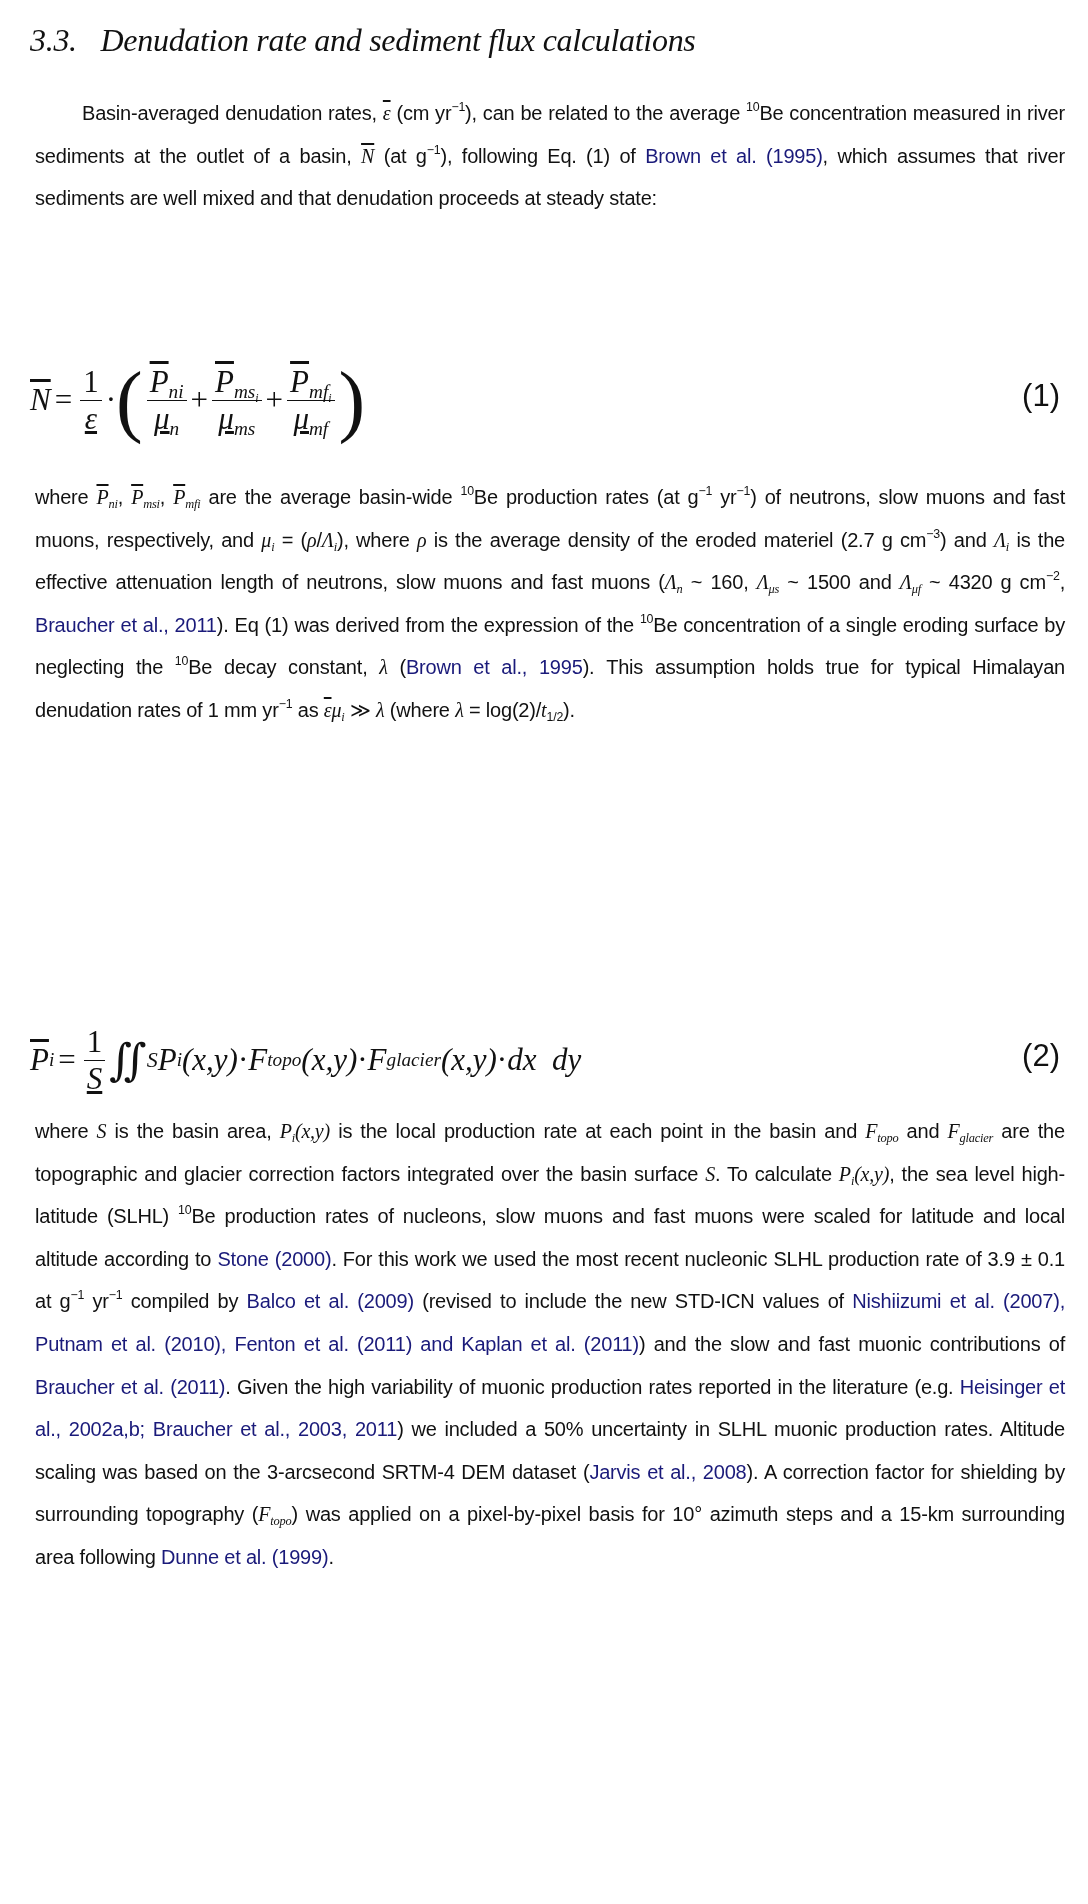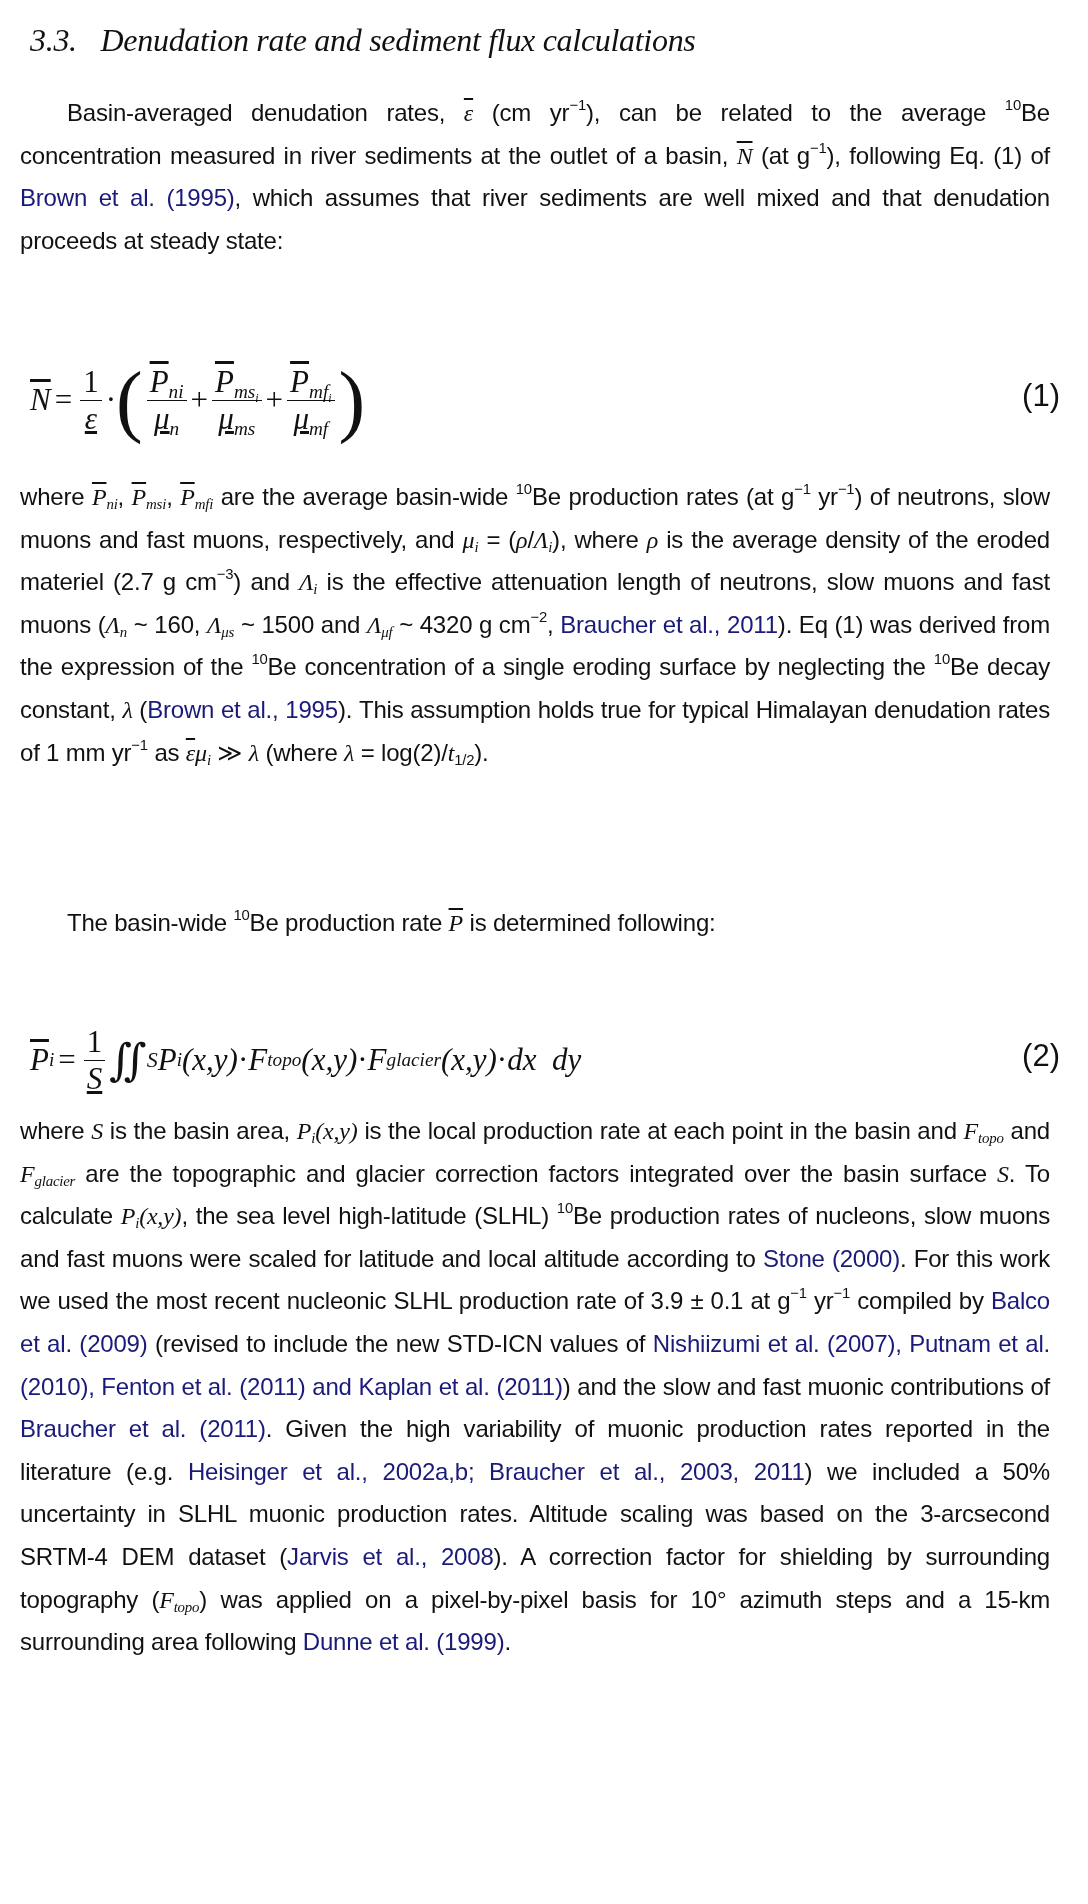--- a/index.html
+++ b/index.html
@@ -9,22 +9,22 @@
       color: #111;
     }
     .page { position: relative; width: 1088px; height: 1904px; }
     .heading {
       position: absolute; left: 30px; top: 22px;
       font-family: "Liberation Serif", "DejaVu Serif", serif;
       font-style: italic; font-size: 32px; letter-spacing: -0.3px;
     }
     .heading .num { font-style: italic; margin-right: 16px; }
     .para {
-      position: absolute; left: 20px; width: 1030px;
-      font-size: 24px; line-height: 42.6px; text-align: justify;
+      position: absolute; left: 35px; width: 1030px;
+      font-size: 20px; line-height: 42.6px; text-align: justify;
       letter-spacing: -0.2px;
     }
     .indent { text-indent: 47px; }
     .ref { color: #1a1a7a; }
     sup { font-size: 0.62em; line-height: 0; vertical-align: 0.75em; }
     sub { font-size: 0.62em; line-height: 0; vertical-align: -0.3em; }
     .it { font-style: italic; font-family: "Liberation Serif", "DejaVu Serif", serif; }
     .bar { text-decoration: overline; }
     .eq {
       position: absolute; left: 30px; width: 1030px;
@@ -73,21 +73,20 @@
           <span class="num2"><span class="bar">P</span><sub><span>mf</span><sub>i</sub></sub></span>
           <span class="den"><span>μ</span><sub>mf</sub></span>
         </span>
       <span class="paren">)</span>
     </div>
     <span class="eqnum" style="top:38px">(1)</span>
   </div>
 
   <p class="para" style="top:476px;margin:0;"><span>where </span><span class="it bar">P</span><sub class="it">ni</sub><span>, </span><span class="it bar">P</span><sub class="it">ms</sub><sub class="it">i</sub><span>, </span><span class="it bar">P</span><sub class="it">mf</sub><sub class="it">i</sub><span> are the average basin-wide </span><sup>10</sup><span>Be production rates (at g</span><sup>−1</sup><span> yr</span><sup>−1</sup><span>) of neutrons, slow muons and fast muons, respectively, and </span><span class="it">μ</span><sub class="it">i</sub><span> = (</span><span class="it">ρ</span><span>/</span><span class="it">Λ</span><sub class="it">i</sub><span>), where </span><span class="it">ρ</span><span> is the average density of the eroded materiel (2.7 g cm</span><sup>−3</sup><span>) and </span><span class="it">Λ</span><sub class="it">i</sub><span> is the effective attenuation length of neutrons, slow muons and fast muons (</span><span class="it">Λ</span><sub class="it">n</sub><span> ~ 160, </span><span class="it">Λ</span><sub class="it">μs</sub><span> ~ 1500 and </span><span class="it">Λ</span><sub class="it">μf</sub><span> ~ 4320 g cm</span><sup>−2</sup><span>, </span><a class="ref">Braucher et al., 2011</a><span>). Eq (1) was derived from the expression of the </span><sup>10</sup><span>Be concentration of a single eroding surface by neglecting the </span><sup>10</sup><span>Be decay constant, </span><span class="it">λ</span><span> (</span><a class="ref">Brown et al., 1995</a><span>). This assumption holds true for typical Himalayan denudation rates of 1 mm yr</span><sup>−1</sup><span> as </span><span class="it bar">ε</span><span class="it">μ</span><sub class="it">i</sub><span> ≫ </span><span class="it">λ</span><span> (where </span><span class="it">λ</span><span> = log(2)/</span><span class="it">t</span><sub>1/2</sub><span>).</span></p>
 
-  <p class="para indent" style="top:902px;margin:0;"><span>The basin-wide </span><sup>10</sup><span>Be production rate </span><span class="it bar">P</span><span> is determined following:</span></p>
 
   <div class="eq" style="top:1010px;height:100px;">
     <div class="row">
       <span class="it bar">P</span>
         <sub class="it">i</sub>
       <span style="margin:0 4px"> = </span>
       <span class="frac">
           <span class="num2">1</span>
           <span class="den it">S</span>
         </span>

